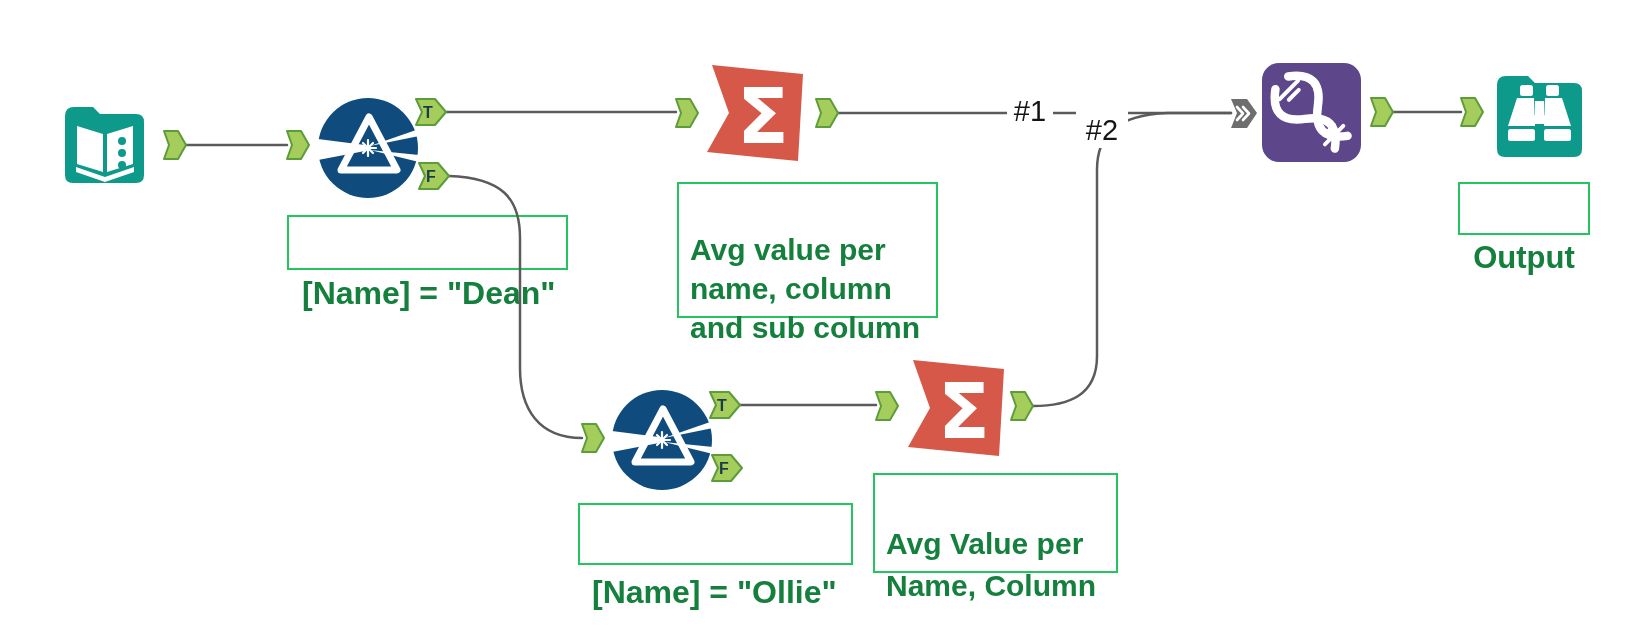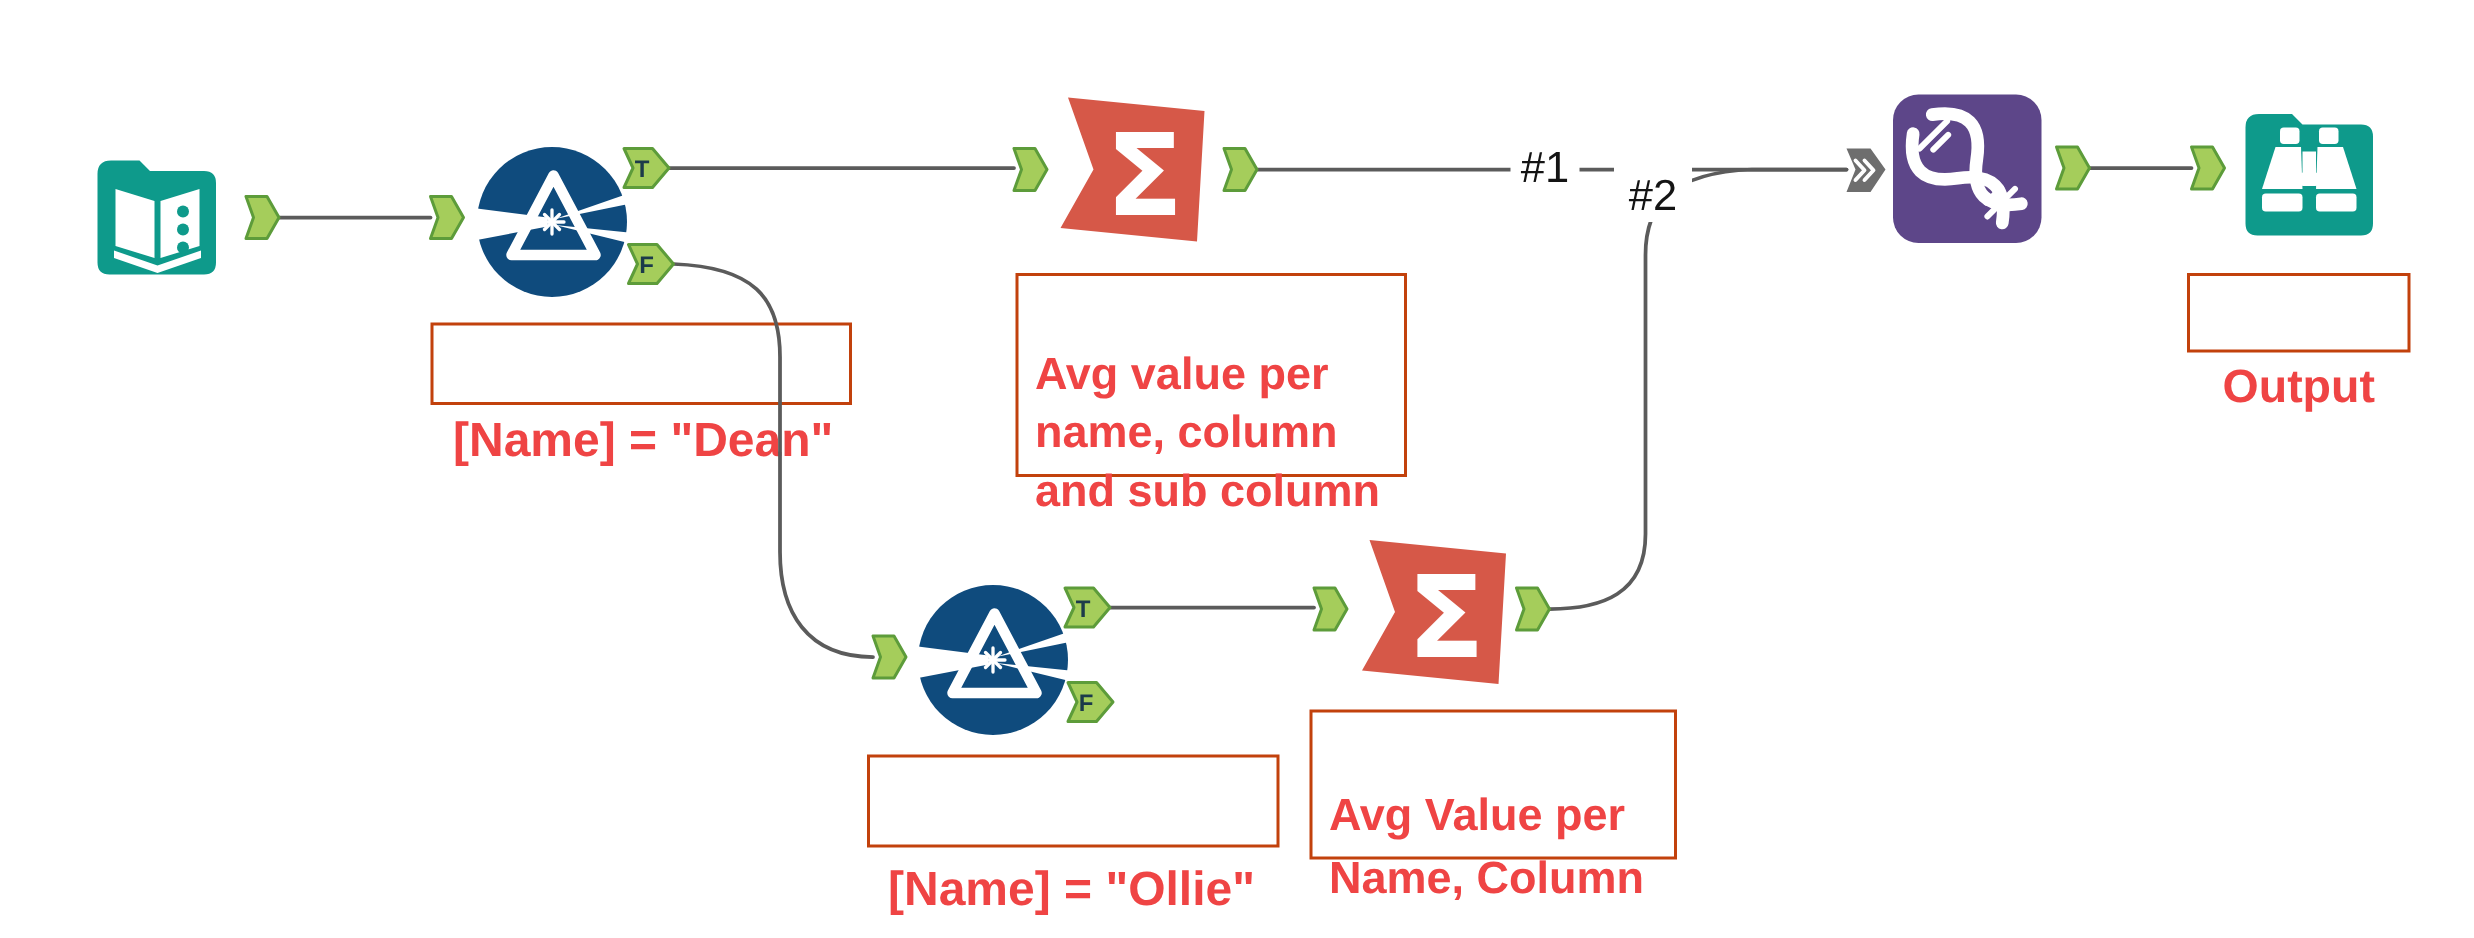--- a/index.html
+++ b/index.html
@@ -7,33 +7,33 @@
     position:relative;
     width:1649px;height:625px;
     background:#ffffff;
     overflow:hidden;
     font-family:"Liberation Sans",sans-serif;
   }
   #overlay{position:absolute;left:0;top:0;width:1649px;height:625px;}
   .comment{
     position:absolute;
     background:#ffffff;
-    border:2px solid #c2410c;
-    color:#ef4444;
+    border:2px solid #22c55e;
+    color:#15803d;
     font-weight:bold;
     box-sizing:border-box;
     white-space:pre-line;
     z-index:1;
   }
   .comment .txt{display:block;}
   #comment-dean{left:287px;top:215px;width:281px;height:55px;font-size:32px;line-height:51px;padding-left:13px;}
   #comment-ollie{left:578px;top:503px;width:275px;height:62px;font-size:32px;line-height:58px;padding-left:12px;}
   #comment-avg-top{left:677px;top:182px;width:261px;height:136px;font-size:30px;line-height:39px;padding:7px 0 0 11px;}
   #comment-avg-bottom{left:873px;top:473px;width:245px;height:100px;font-size:30px;line-height:42px;padding:6px 0 0 11px;}
-  #comment-output{left:1458px;top:182px;width:149px;height:53px;font-size:31px;line-height:49px;text-align:center;}
+  #comment-output{left:1458px;top:182px;width:132px;height:53px;font-size:31px;line-height:49px;text-align:center;}
   svg{z-index:2;position:absolute;left:0;top:0;}
   .conn{fill:none;stroke-width:2.5;stroke-linecap:round;}
   .conn-label{font-family:"Liberation Sans",sans-serif;font-size:29px;fill:#141414;text-anchor:middle;}
   .tf-letter{font-family:"Liberation Sans",sans-serif;font-size:16px;font-weight:bold;fill:#1c3b4a;text-anchor:middle;}
 </style>
 </head>
 <body>
 
 <div id="canvas">
 

